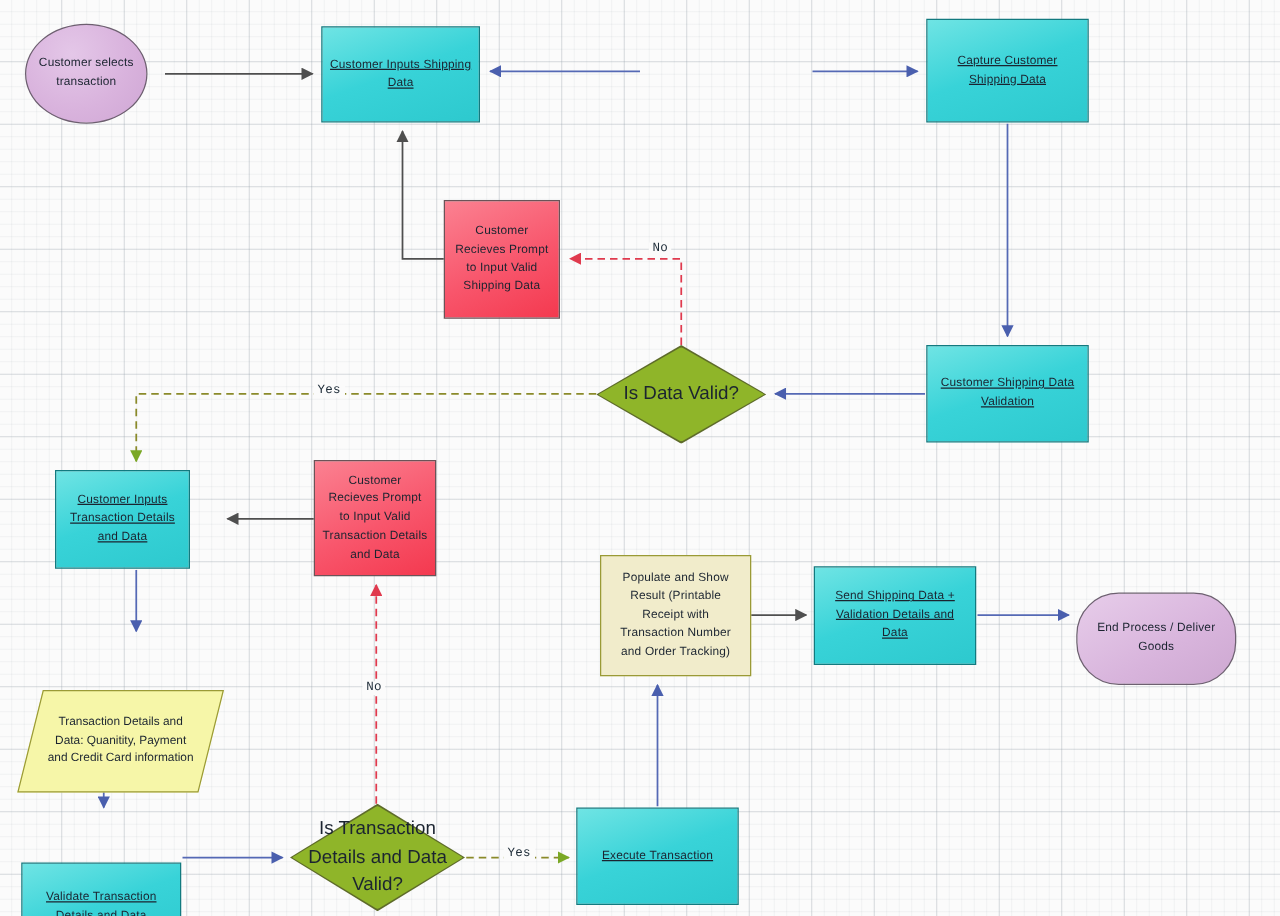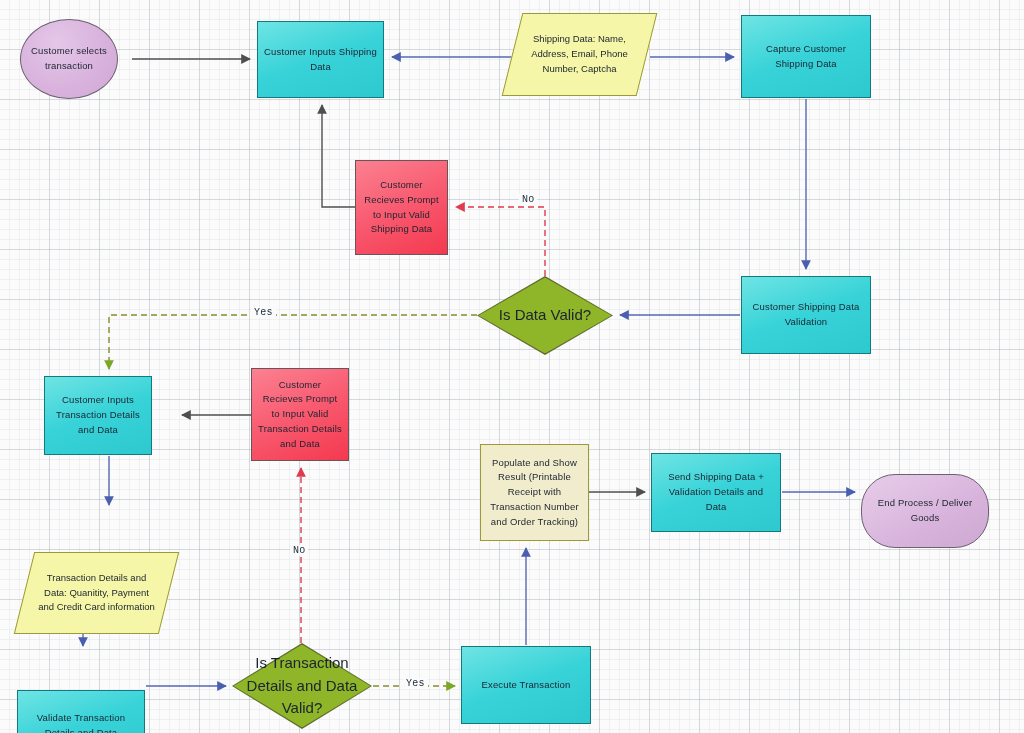--- a/index.html
+++ b/index.html
@@ -41,20 +41,21 @@
     font-size: 9.5px;
     line-height: 1.55;
     letter-spacing: 0.15px;
     padding: 3px 6px;
   }
   .node .lbl { display: block; width: 100%; }
 
   .n-proc {
     background: linear-gradient(160deg, #6fe4e4 0%, #38d3d8 48%, #2dc9ce 100%);
     border: 1.6px solid #127a7f;
+    text-decoration: underline;
   }
   .n-alert {
     background: linear-gradient(155deg, #fb8191 0%, #f8566c 55%, #f4394f 100%);
     border: 1.6px solid #6b5358;
   }
   .n-data-wrap {
     position: absolute;
     display: flex;
     align-items: center;
     justify-content: center;
@@ -187,24 +188,20 @@
   </svg>
 
   <div class="node n-term-circle" style="left:20px; top:19px; width:98px; height:80px;">
     <span class="lbl">Customer selects transaction</span>
   </div>
 
   <div class="node n-proc" style="left:257px; top:21px; width:127px; height:77px;">
     <span class="lbl">Customer Inputs Shipping Data</span>
   </div>
 
-  <div class="n-data-wrap" style="left:512px; top:13px; width:135px; height:83px;">
-    <div class="n-data"></div>
-    <div class="n-data-lbl">Shipping Data: Name, Address, Email,  Phone Number, Captcha</div>
-  </div>
 
   <div class="node n-proc" style="left:741px; top:15px; width:130px; height:83px;">
     <span class="lbl">Capture Customer Shipping Data</span>
   </div>
 
   <div class="node n-alert" style="left:355px; top:160px; width:93px; height:95px;">
     <span class="lbl">Customer Recieves Prompt to Input Valid Shipping Data</span>
   </div>
 
   <div class="n-dec-wrap" style="left:477px; top:276px; width:136px; height:79px;">
@@ -237,21 +234,21 @@
   <div class="n-dec-wrap" style="left:232px; top:643px; width:140px; height:86px;">
     <div class="n-dec-shape-b"></div>
     <div class="n-dec-shape" style="left:1.6px;top:1.6px;right:1.6px;bottom:1.6px;"></div>
     <div class="n-dec-lbl">Is Transaction Details  and Data Valid?</div>
   </div>
 
   <div class="node n-proc" style="left:461px; top:646px; width:130px; height:78px;">
     <span class="lbl">Execute Transaction</span>
   </div>
 
-  <div class="node n-doc" style="left:480px; top:444px; width:109px; height:97px;">
+  <div class="node n-doc" style="left:480px; top:444px; width:121px; height:97px;">
     <span class="lbl">Populate and Show Result (Printable Receipt with Transaction Number and Order Tracking)</span>
   </div>
 
   <div class="node n-proc" style="left:651px; top:453px; width:130px; height:79px;">
     <span class="lbl">Send Shipping Data + Validation Details and Data</span>
   </div>
 
   <div class="node n-term-round" style="left:861px; top:474px; width:128px; height:74px;">
     <span class="lbl">End Process / Deliver Goods</span>
   </div>

